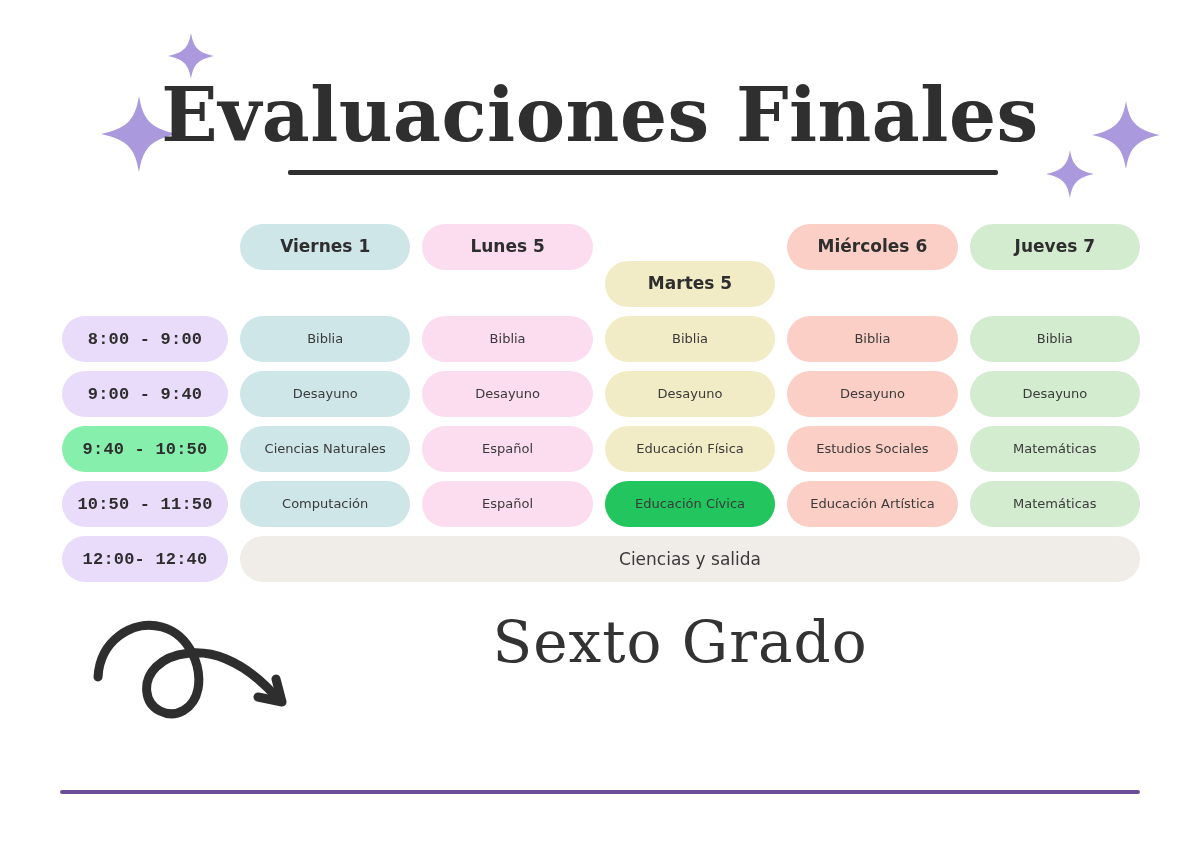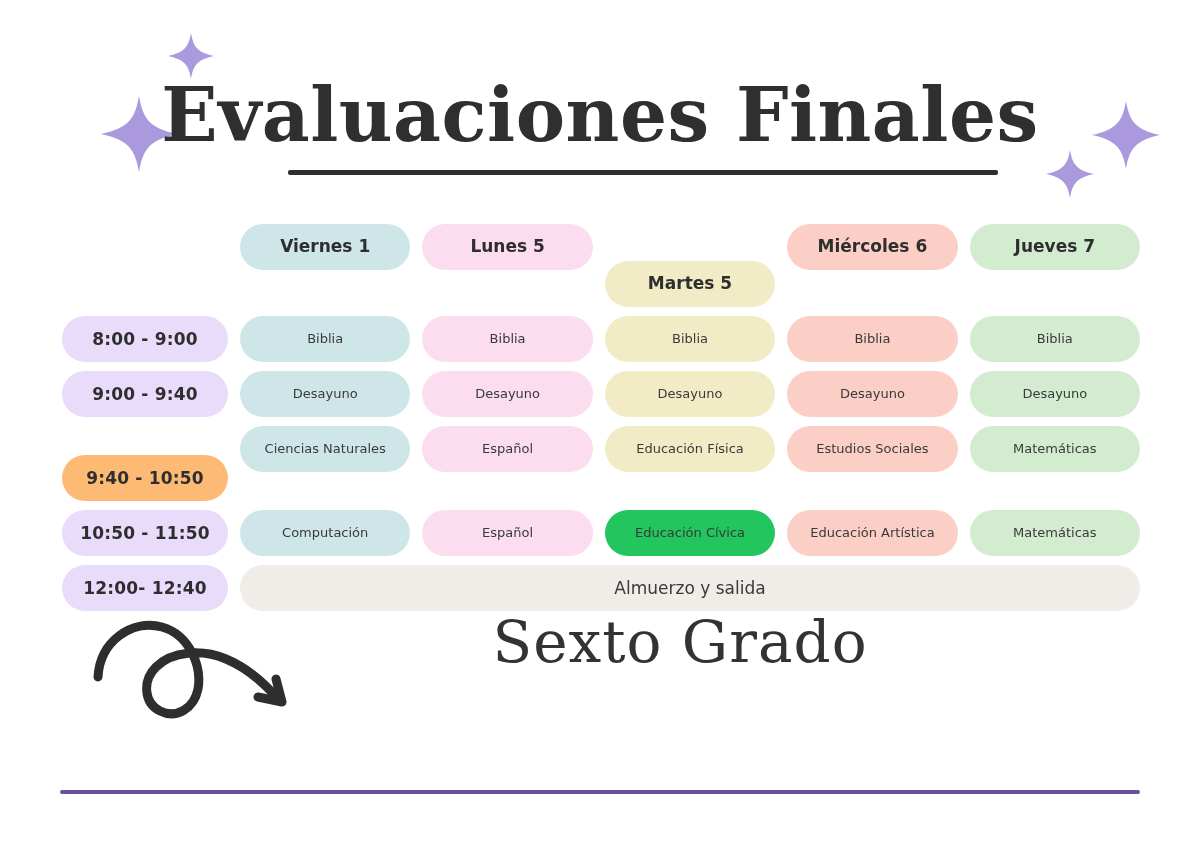--- a/index.html
+++ b/index.html
@@ -77,20 +77,21 @@
     height: 46px;
     border-radius: 24px;
     display: flex;
     align-items: center;
     justify-content: center;
     font-size: 17px;
     font-weight: 700;
     color: #2e2e2e;
     background: #e8dcfa;
     letter-spacing: 0.2px;
+    font-family: Liberation Mono, monospace;
   }
   .time-cell.blank {
     background: transparent;
   }
   .day-cell {
     flex: 1 1 0;
     height: 46px;
     border-radius: 24px;
     display: flex;
     align-items: center;
@@ -216,40 +217,40 @@
   <div class="sched-row">
     <div class="time-cell" style="background: rgb(232, 220, 250);">9:00 - 9:40</div>
     <div class="day-cell" style="background: rgb(207, 230, 232);">Desayuno</div>
     <div class="day-cell" style="background: rgb(252, 220, 239);">Desayuno</div>
     <div class="day-cell" style="background: rgb(242, 236, 198);">Desayuno</div>
     <div class="day-cell" style="background: rgb(251, 207, 198);">Desayuno</div>
     <div class="day-cell" style="background: rgb(211, 236, 208);">Desayuno</div>
   </div>
 
   <div class="sched-row">
-    <div class="time-cell" style="background: #fdba74; margin-top: 29px;">9:40 - 10:50</div>
+    <div class="time-cell" style="background: #86efac;">9:40 - 10:50</div>
     <div class="day-cell" style="background: rgb(207, 230, 232);">Ciencias Naturales</div>
     <div class="day-cell" style="background: rgb(252, 220, 239);">Español</div>
     <div class="day-cell" style="background: rgb(242, 236, 198);">Educación Física</div>
     <div class="day-cell" style="background: rgb(251, 207, 198);">Estudios Sociales</div>
     <div class="day-cell" style="background: rgb(211, 236, 208);">Matemáticas</div>
   </div>
 
   <div class="sched-row">
     <div class="time-cell" style="background: rgb(232, 220, 250);">10:50 - 11:50</div>
     <div class="day-cell" style="background: rgb(207, 230, 232);">Computación</div>
     <div class="day-cell" style="background: rgb(252, 220, 239);">Español</div>
     <div class="day-cell" style="background: #22c55e;">Educación Cívica</div>
     <div class="day-cell" style="background: rgb(251, 207, 198);">Educación Artística</div>
     <div class="day-cell" style="background: rgb(211, 236, 208);">Matemáticas</div>
   </div>
 
   <div class="sched-row">
     <div class="time-cell" style="background: rgb(232, 220, 250);">12:00- 12:40</div>
-    <div class="lunch-cell" style="background: rgb(240, 236, 232);">Almuerzo y salida</div>
+    <div class="lunch-cell" style="background: rgb(240, 236, 232);">Ciencias y salida</div>
   </div>
 
 </div>
 
 <div id="footer-area">
 
   <div id="arrow-doodle">
     <svg viewBox="0 0 230 115" aria-hidden="true">
       <g fill="none" stroke="#2e2e2e" stroke-width="9" stroke-linecap="round" stroke-linejoin="round">
         <path d="M12 72 C14 36 46 14 76 22 C104 30 116 62 112 84 C108 104 90 114 74 106 C58 98 56 76 70 62 C86 46 116 44 140 54 C164 64 180 80 192 94"></path>

